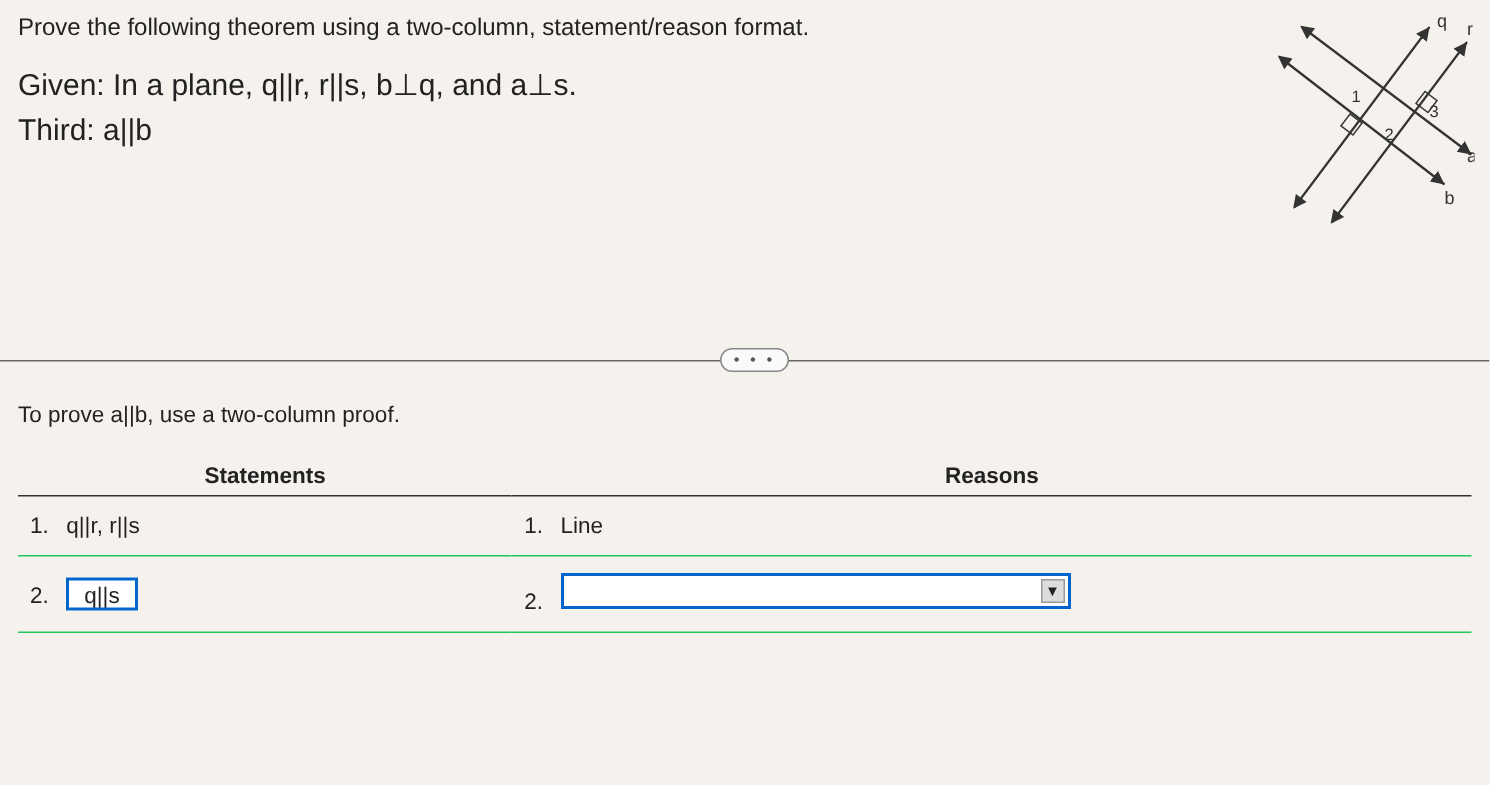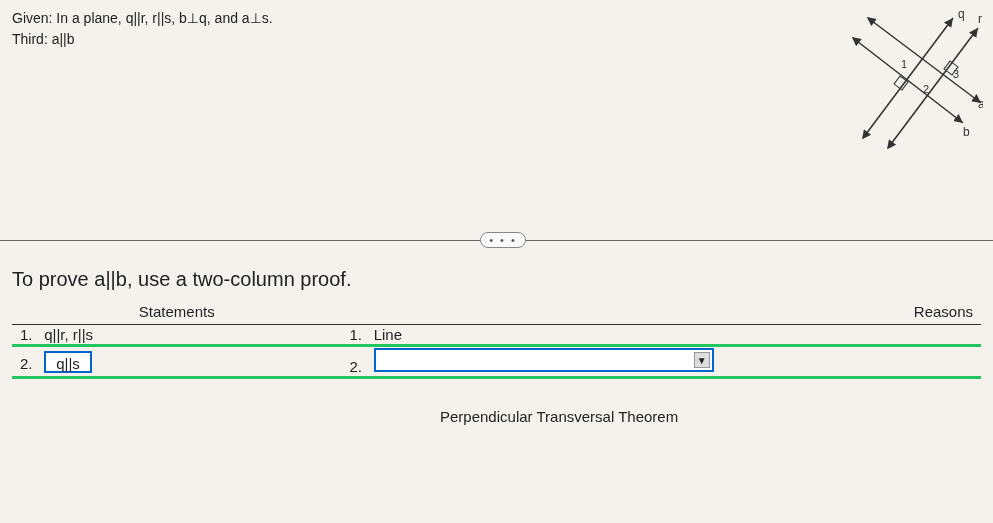--- a/index.html
+++ b/index.html
@@ -18,50 +18,50 @@
     }
     .content {
       padding: 8px 12px;
     }
     .problem-statement {
       font-size: 16px;
       line-height: 1.4;
       margin-bottom: 12px;
     }
     .given-prove {
-      font-size: 14px;
+      font-size: 20px;
       line-height: 1.5;
       margin-bottom: 90px;
     }
     .instruction {
-      font-size: 20px;
-      margin-bottom: 8px;
+      font-size: 15px;
+      margin-bottom: 20px;
     }
     .proof-table {
       width: 100%;
       border-collapse: collapse;
       font-size: 15px;
     }
     .proof-table th {
-      font-weight: normal;
+      font-weight: bold;
       text-align: center;
       padding: 4px 8px;
       border-bottom: 1px solid #333;
     }
     .proof-table th.statements-header {
       width: 34%;
       text-align: center;
     }
     .proof-table th.reasons-header {
       width: 66%;
-      text-align: right;
+      text-align: center;
     }
     .proof-table td {
-      padding: 1px 8px;
-      border-bottom: 3px solid #22c55e;
+      padding: 11px 8px;
+      border-bottom: 1px solid #22c55e;
       vertical-align: middle;
     }
     .row-num {
       display: inline-block;
       width: 20px;
     }
     .input-box {
       display: inline-block;
       border: 2px solid #0066cc;
       background: #fff;
@@ -136,20 +136,21 @@
     }
     .diagram svg {
       width: 100%;
       height: 100%;
     }
   </style>
 </head>
 <body>
 
 <div class="content">
+  <div class="problem-statement">Prove the following theorem using a two-column, statement/reason format.</div>
   <div class="given-prove">
     <div>Given: In a plane, q||r, r||s, b⊥q, and a⊥s.</div>
     <div>Third: a||b</div>
   </div>
 </div>
 
 <div class="hr-line"></div>
 <div class="ellipsis-btn">• • •</div>
 
 <div class="content" style="position:absolute; top:260px; left:0; right:0;">
@@ -182,21 +183,20 @@
           <span class="reason-input">
             <span class="dropdown-arrow">▼</span>
           </span>
         </td>
       </tr>
     </tbody>
   </table>
 </div>
 
 <div class="options-area">
-  <div class="option-item">Perpendicular Transversal Theorem</div>
 </div>
 
 <div class="diagram">
   <svg viewBox="0 0 150 150">
     <defs>
       <marker id="arrow" markerWidth="8" markerHeight="8" refX="6" refY="3" orient="auto">
         <path d="M0,0 L6,3 L0,6 Z" fill="#333"></path>
       </marker>
       <marker id="arrow2" markerWidth="8" markerHeight="8" refX="1" refY="3" orient="auto">
         <path d="M6,0 L0,3 L6,6 Z" fill="#333"></path>

